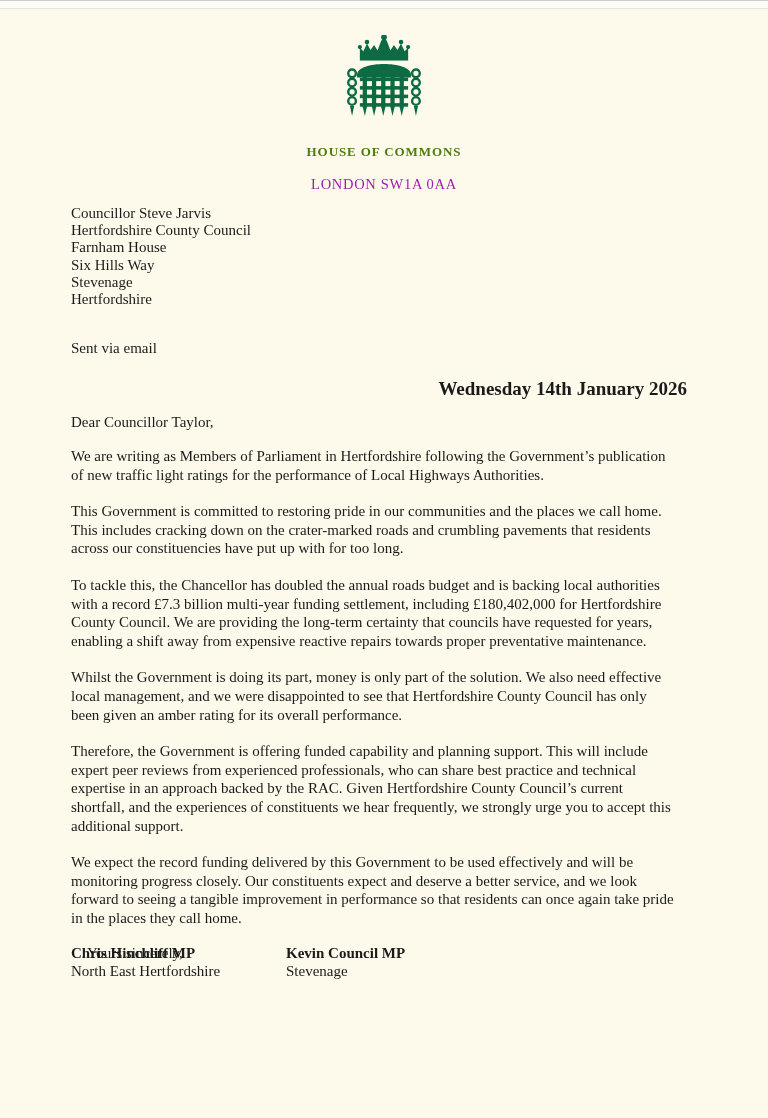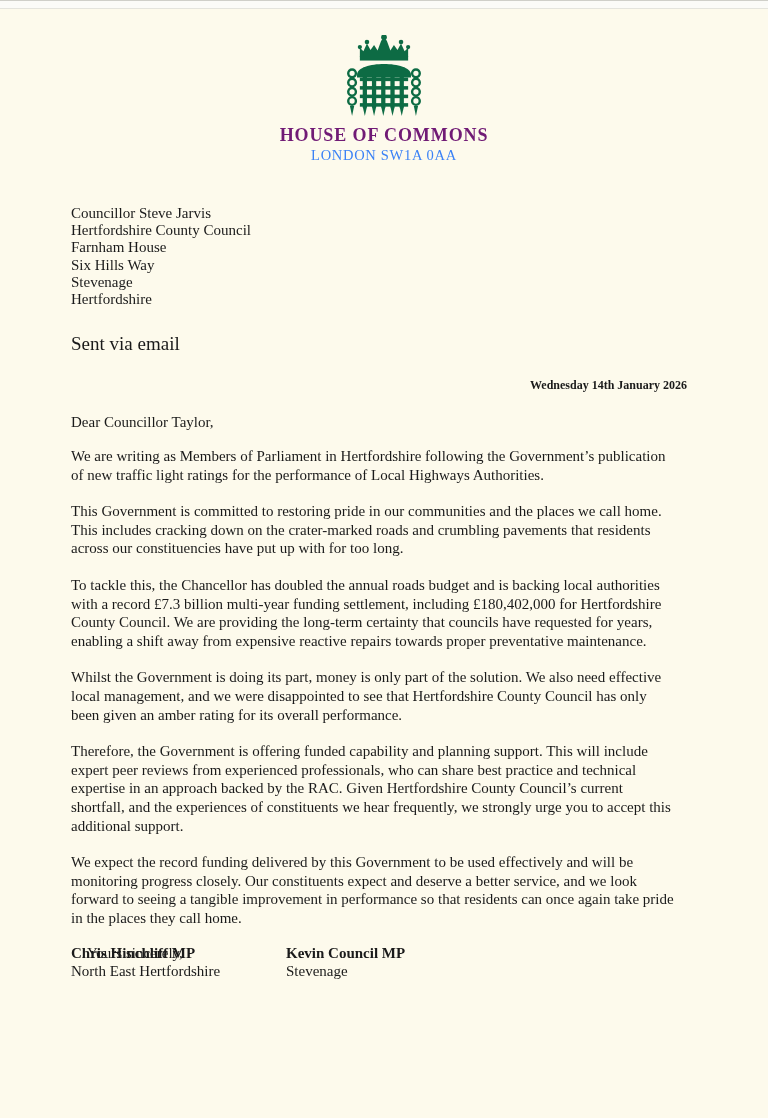--- a/index.html
+++ b/index.html
@@ -40,30 +40,30 @@
     text-align: center;
     padding-top: 26px;
   }
   .crest {
     display: block;
     margin: 0 auto;
     width: 86px;
     height: 88px;
   }
   .lh-title {
-    margin-top: 2px;
-    color: #701a75;
+    margin-top: 21px;
+    color: #4d7c0f;
     font-family: "Liberation Serif", "DejaVu Serif", serif;
     font-weight: 700;
-    font-size: 18px;
+    font-size: 13px;
     letter-spacing: 0.9px;
   }
   .lh-sub {
-    margin-top: 1px;
-    color: #3b82f6;
+    margin-top: 16px;
+    color: #a21caf;
     font-weight: 400;
     font-size: 14.5px;
     letter-spacing: 0.7px;
   }
 
   
   .content {
     position: absolute;
     left: 71px;
     top: 0;
@@ -73,31 +73,31 @@
     position: absolute;
     top: 196px;
     left: 0;
     width: 420px;
     font-size: 15px;
     line-height: 17.2px;
   }
   .addressee div { white-space: nowrap; }
   .sent-via {
     position: absolute;
-    top: 324px;
-    left: 0;
-    font-size: 19px;
+    top: 331px;
+    left: 0;
+    font-size: 15px;
   }
   .date-line {
     position: absolute;
     top: 369px;
     left: 0;
     width: 616px;
     text-align: right;
-    font-size: 12px;
+    font-size: 19px;
     font-weight: 700;
   }
   .salutation {
     position: absolute;
     top: 405px;
     left: 0;
     font-size: 15px;
   }
   .paras {
     position: absolute;

